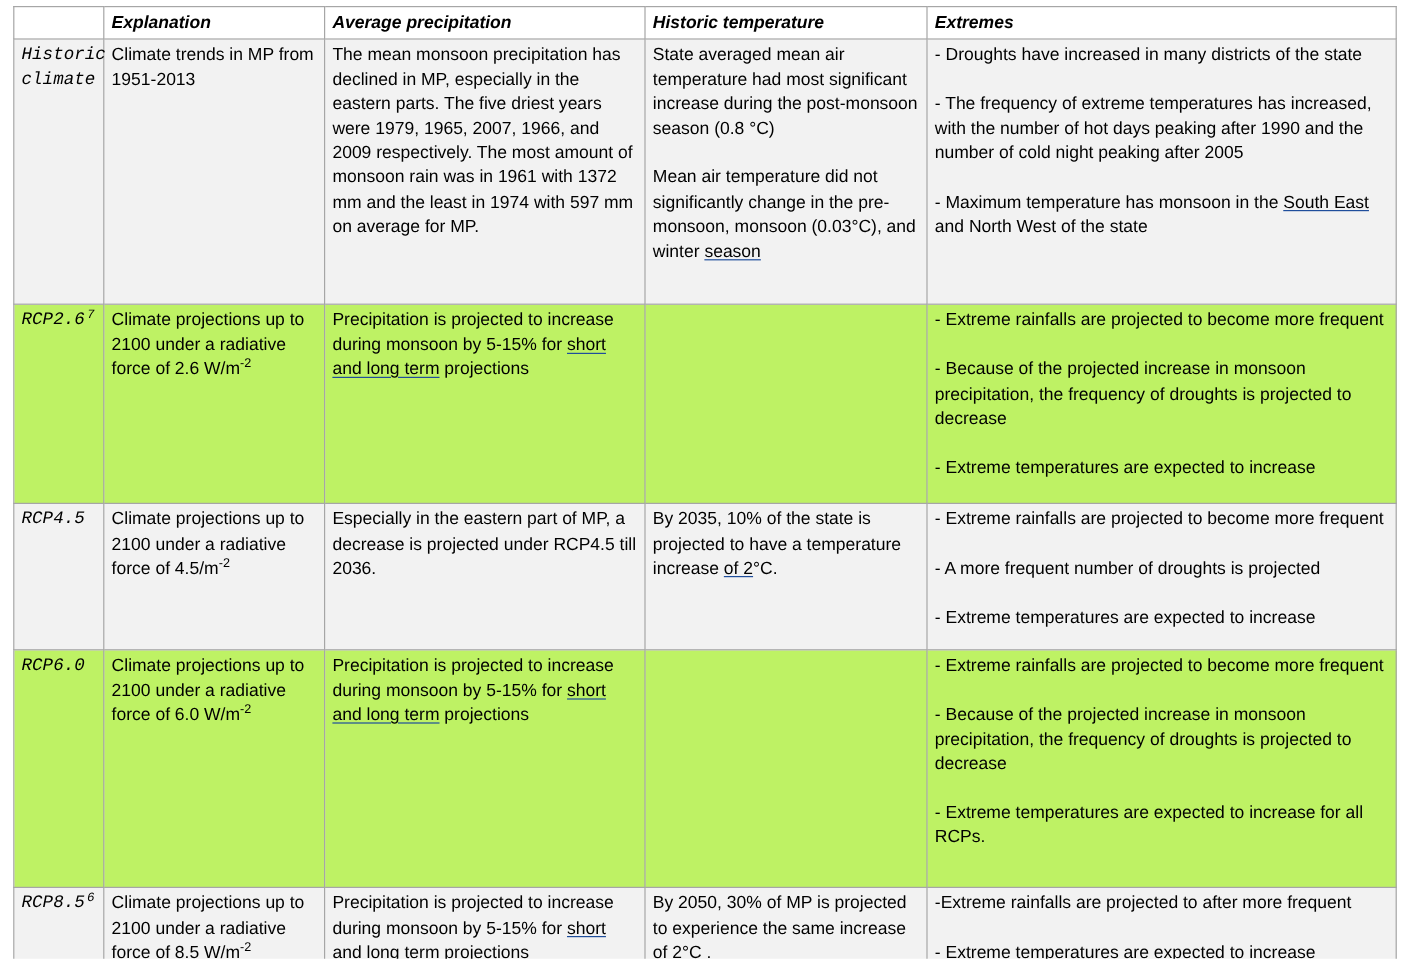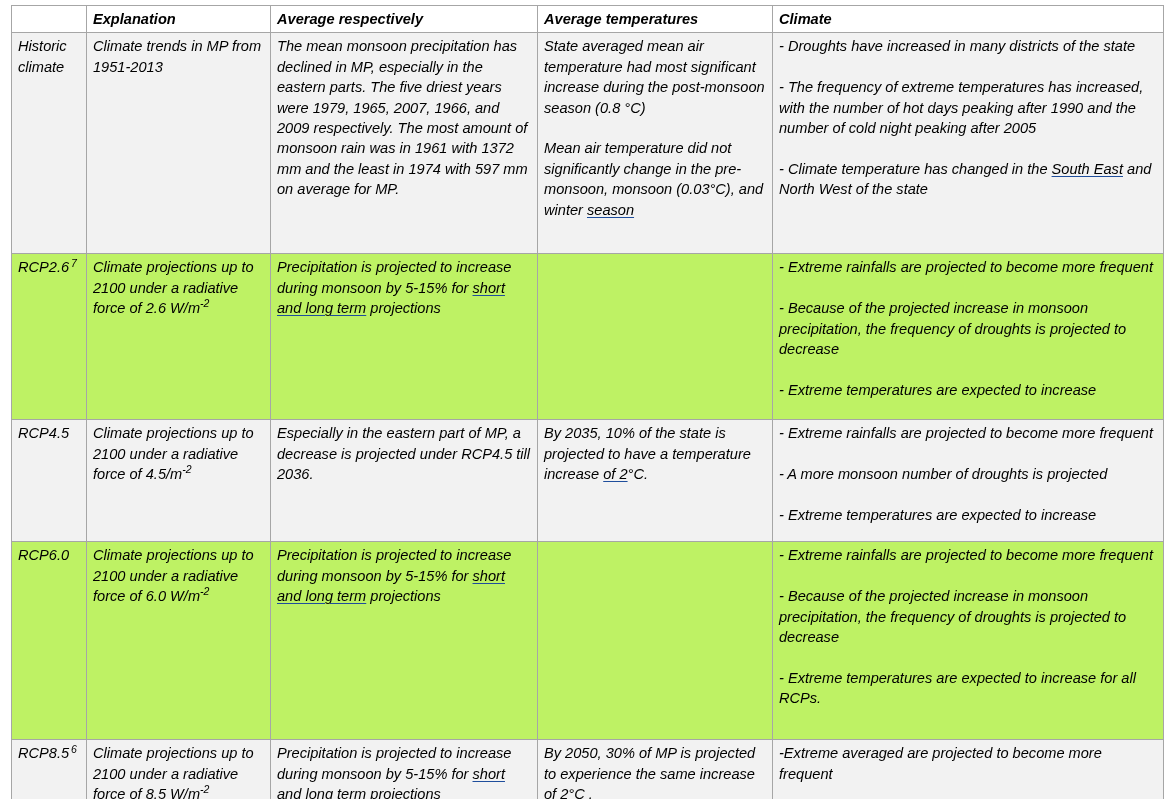--- a/index.html
+++ b/index.html
@@ -57,25 +57,26 @@
   }
   table.climate-table thead th.corner-cell {
     border-left: 1px solid #a6a6a6;
     border-right: 1px solid #a6a6a6;
   }
   td.scenario-cell {
     font-style: italic;
     text-align: right;
     white-space: normal;
     padding-right: 7px;
+    font-family: Liberation Mono, monospace;
   }
   tr.shaded td { background: #f2f2f2; }
   tr.plain td  { background: #bef264; }
 
-  .para { margin: 0; font-style: italic; }
+  .para { margin: 0; }
   .para + .para { margin-top: 20.4px; }
 
   sup.fn {
     font-size: 0.72em;
     vertical-align: super;
     line-height: 0;
     font-style: italic;
     padding-left: 2px;
   }
   sup.unit {
@@ -101,44 +102,44 @@
       <col class="c-explanation">
       <col class="c-precip">
       <col class="c-temp">
       <col class="c-extremes">
     </colgroup>
 
     <thead>
       <tr>
         <th class="corner-cell"></th>
         <th>Explanation</th>
-        <th>Average respectively</th>
-        <th>Average temperatures</th>
-        <th>Climate</th>
+        <th>Average precipitation</th>
+        <th>Historic temperature</th>
+        <th>Extremes</th>
       </tr>
     </thead>
 
     <tbody>
 
       <tr class="shaded" style="height: 221px;">
         <td class="scenario-cell">Historic climate</td>
         <td>
           <p class="para">Climate trends in MP from 1951-2013</p>
         </td>
         <td>
           <p class="para">The mean monsoon precipitation has declined in MP, especially in the eastern parts. The five driest years were 1979, 1965, 2007, 1966, and 2009 respectively. The most amount of monsoon rain was in 1961 with 1372 mm and the least in 1974 with 597 mm on average for MP.</p>
         </td>
         <td>
           <p class="para">State averaged mean air temperature had most significant increase during the post-monsoon season (0.8 °C)</p>
           <p class="para"><span>Mean air temperature did not significantly change in the pre-monsoon, monsoon (0.03°C), and winter </span><span class="sq">season</span><span></span></p>
         </td>
         <td>
           <p class="para">- Droughts have increased in many districts of the state</p>
           <p class="para">- The frequency of extreme temperatures has increased, with the number of hot days peaking after 1990 and the number of cold night peaking after 2005</p>
-          <p class="para"><span>- Climate temperature has changed in the </span><span class="sq">South East</span><span> and North West of the state</span></p>
+          <p class="para"><span>- Maximum temperature has monsoon in the </span><span class="sq">South East</span><span> and North West of the state</span></p>
         </td>
       </tr>
 
       <tr class="plain" style="height: 166px;">
         <td class="scenario-cell"><span>RCP2.6</span><sup class="fn">7</sup></td>
         <td>
           <p class="para"><span>Climate projections up to 2100 under a radiative force of 2.6 W/m</span><sup class="unit">-2</sup></p>
         </td>
         <td>
           <p class="para"><span>Precipitation is projected to increase during monsoon by 5-15% for </span><span class="sq">short and long term</span><span> projections</span></p>
@@ -157,21 +158,21 @@
           <p class="para"><span>Climate projections up to 2100 under a radiative force of 4.5/m</span><sup class="unit">-2</sup></p>
         </td>
         <td>
           <p class="para">Especially in the eastern part of MP, a decrease is projected under RCP4.5 till 2036.</p>
         </td>
         <td>
           <p class="para"><span>By 2035, 10% of the state is projected to have a temperature increase </span><span class="sq">of  2</span><span>°C.</span></p>
         </td>
         <td>
           <p class="para">- Extreme rainfalls are projected to become more frequent</p>
-          <p class="para">- A more monsoon number of droughts is projected</p>
+          <p class="para">- A more frequent number of droughts is projected</p>
           <p class="para">- Extreme temperatures are expected to increase</p>
         </td>
       </tr>
 
       <tr class="plain" style="height: 198px; margin-top: 21px;">
         <td class="scenario-cell">RCP6.0</td>
         <td>
           <p class="para"><span>Climate projections up to 2100 under a radiative force of 6.0 W/m</span><sup class="unit">-2</sup></p>
         </td>
         <td>
@@ -190,21 +191,21 @@
         <td>
           <p class="para"><span>Climate projections up to 2100 under a radiative force of 8.5 W/m</span><sup class="unit">-2</sup></p>
         </td>
         <td>
           <p class="para"><span>Precipitation is projected to increase during monsoon by 5-15% for </span><span class="sq">short and long term</span><span> projections</span></p>
         </td>
         <td>
           <p class="para"><span>By 2050, 30% of MP is projected to experience the same increase of 2°</span><span class="sq">C .</span><span></span></p>
         </td>
         <td>
-          <p class="para">-Extreme averaged are projected to become more frequent</p>
+          <p class="para">-Extreme rainfalls are projected to after more frequent</p>
           <p class="para">- Extreme temperatures are expected to increase</p>
         </td>
       </tr>
 
     </tbody>
   </table>
 
 </div>
 
 </body></html>

